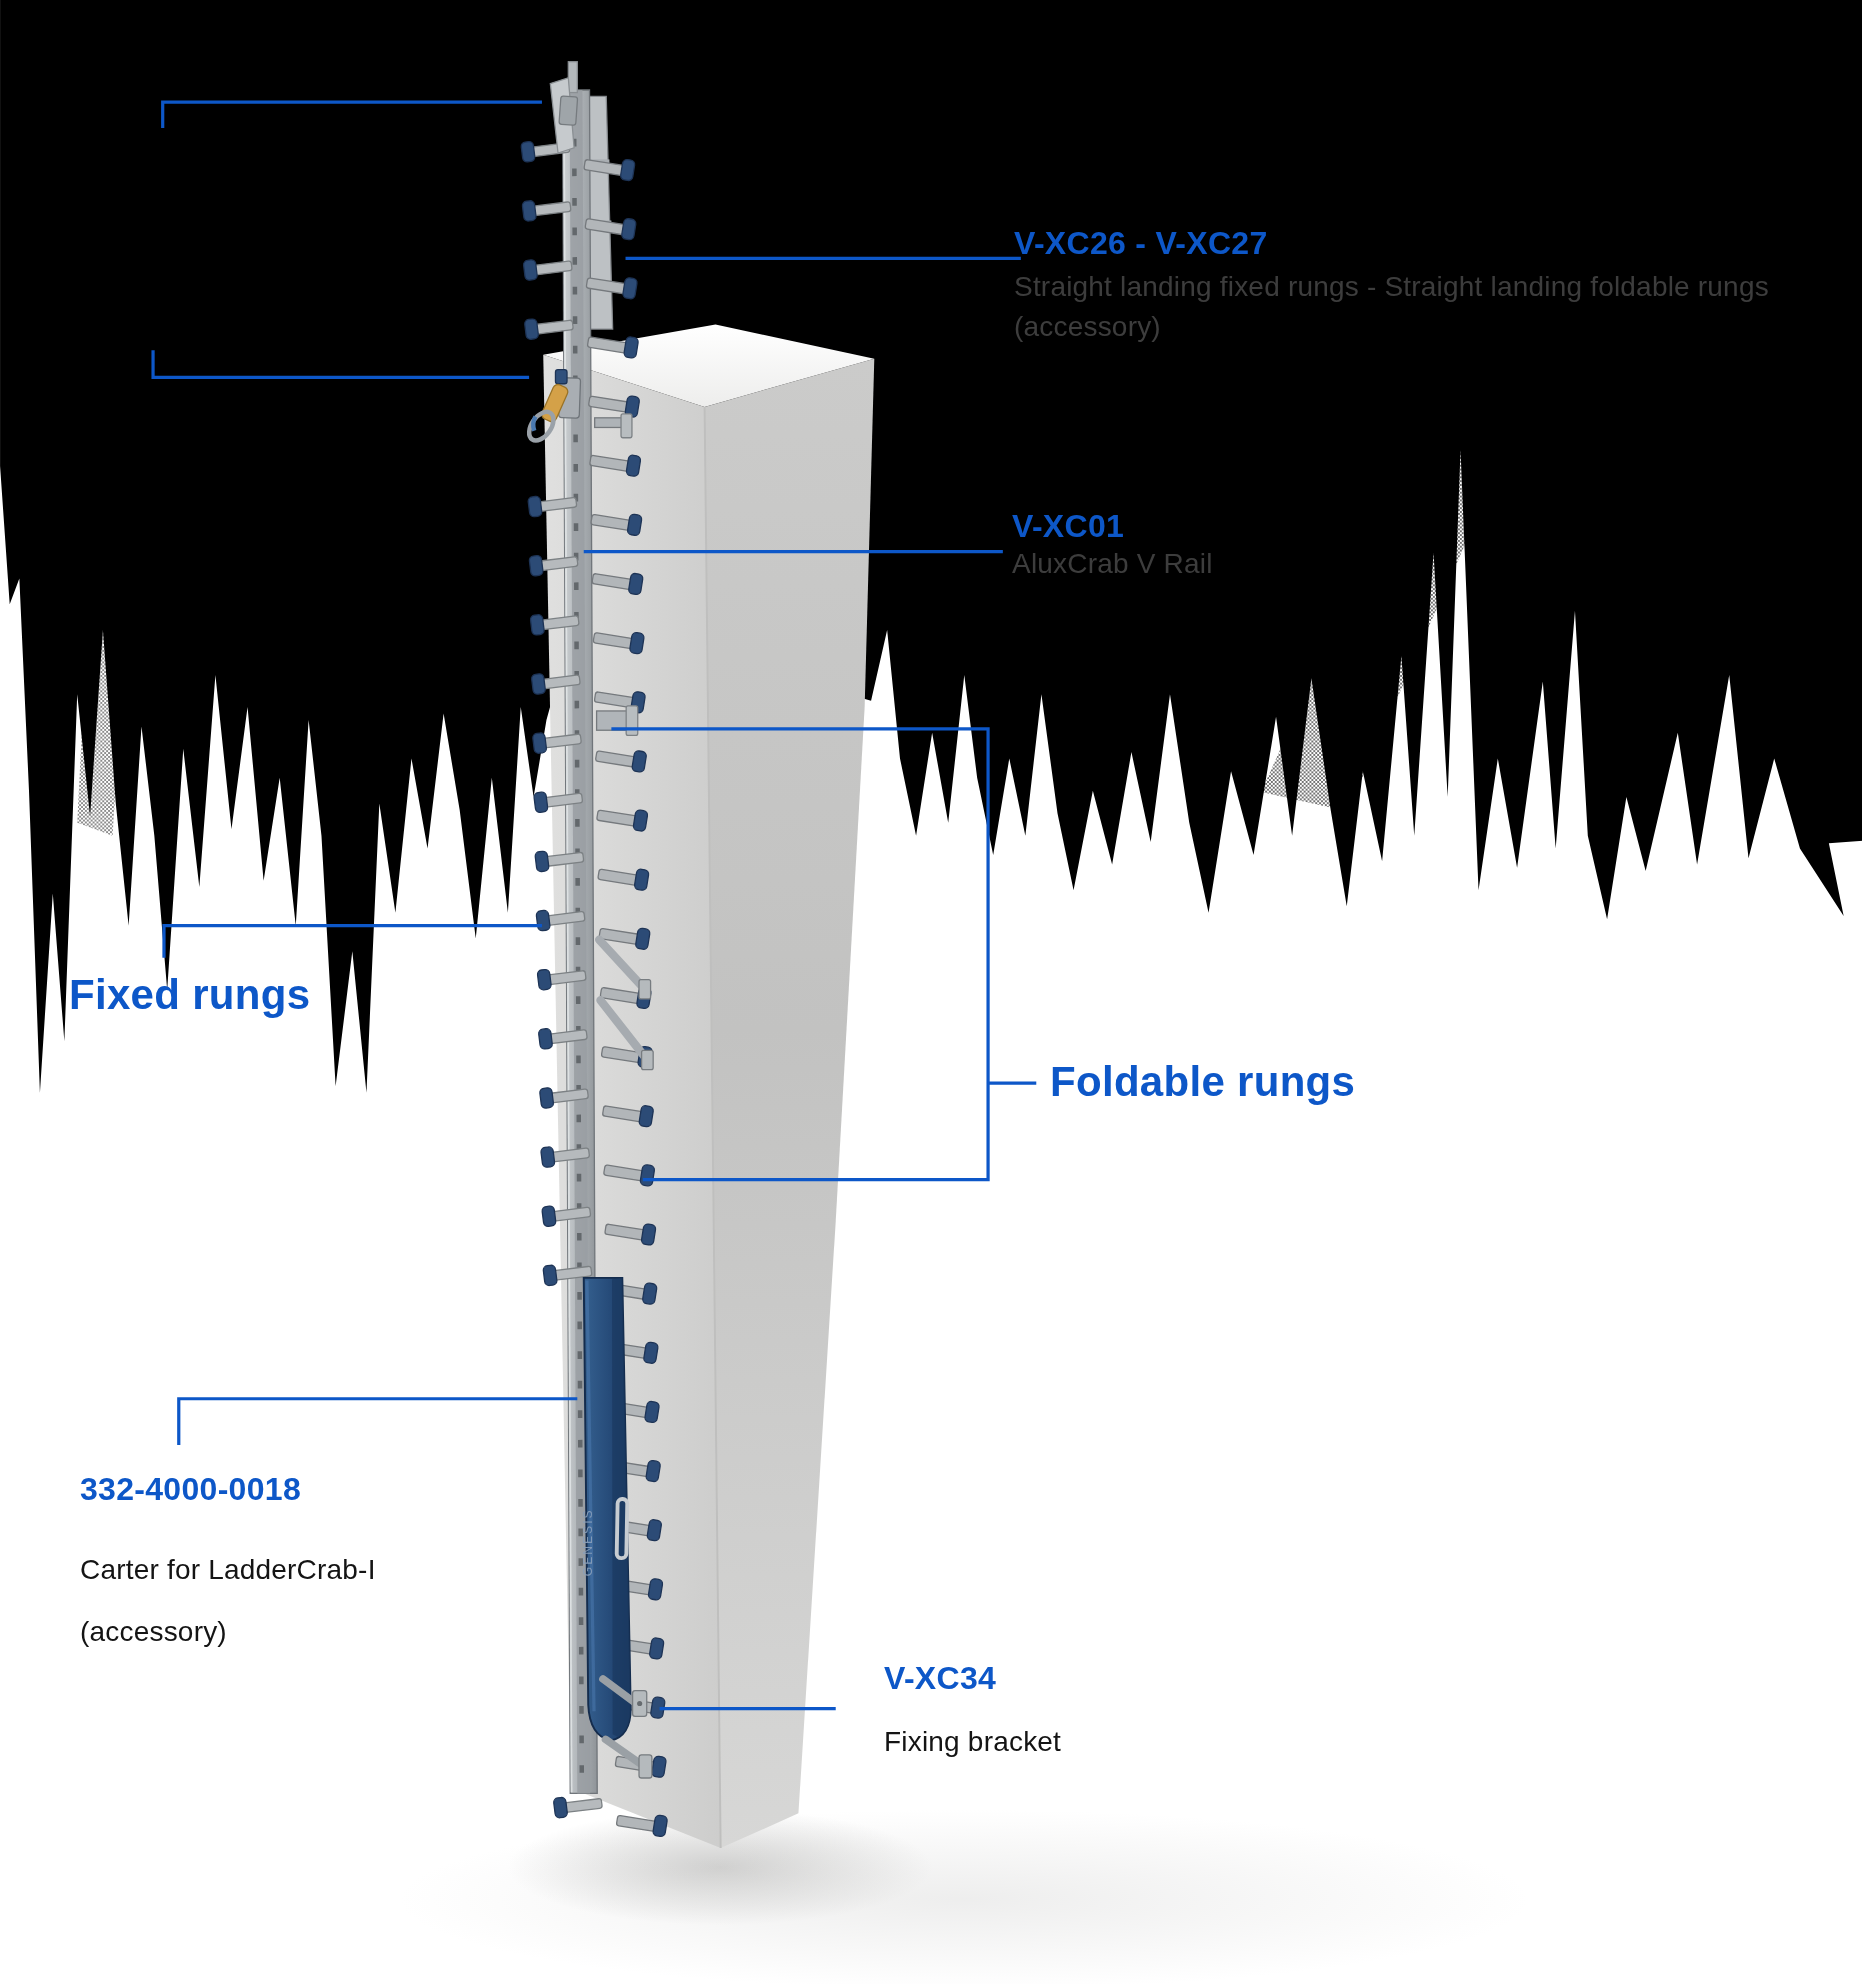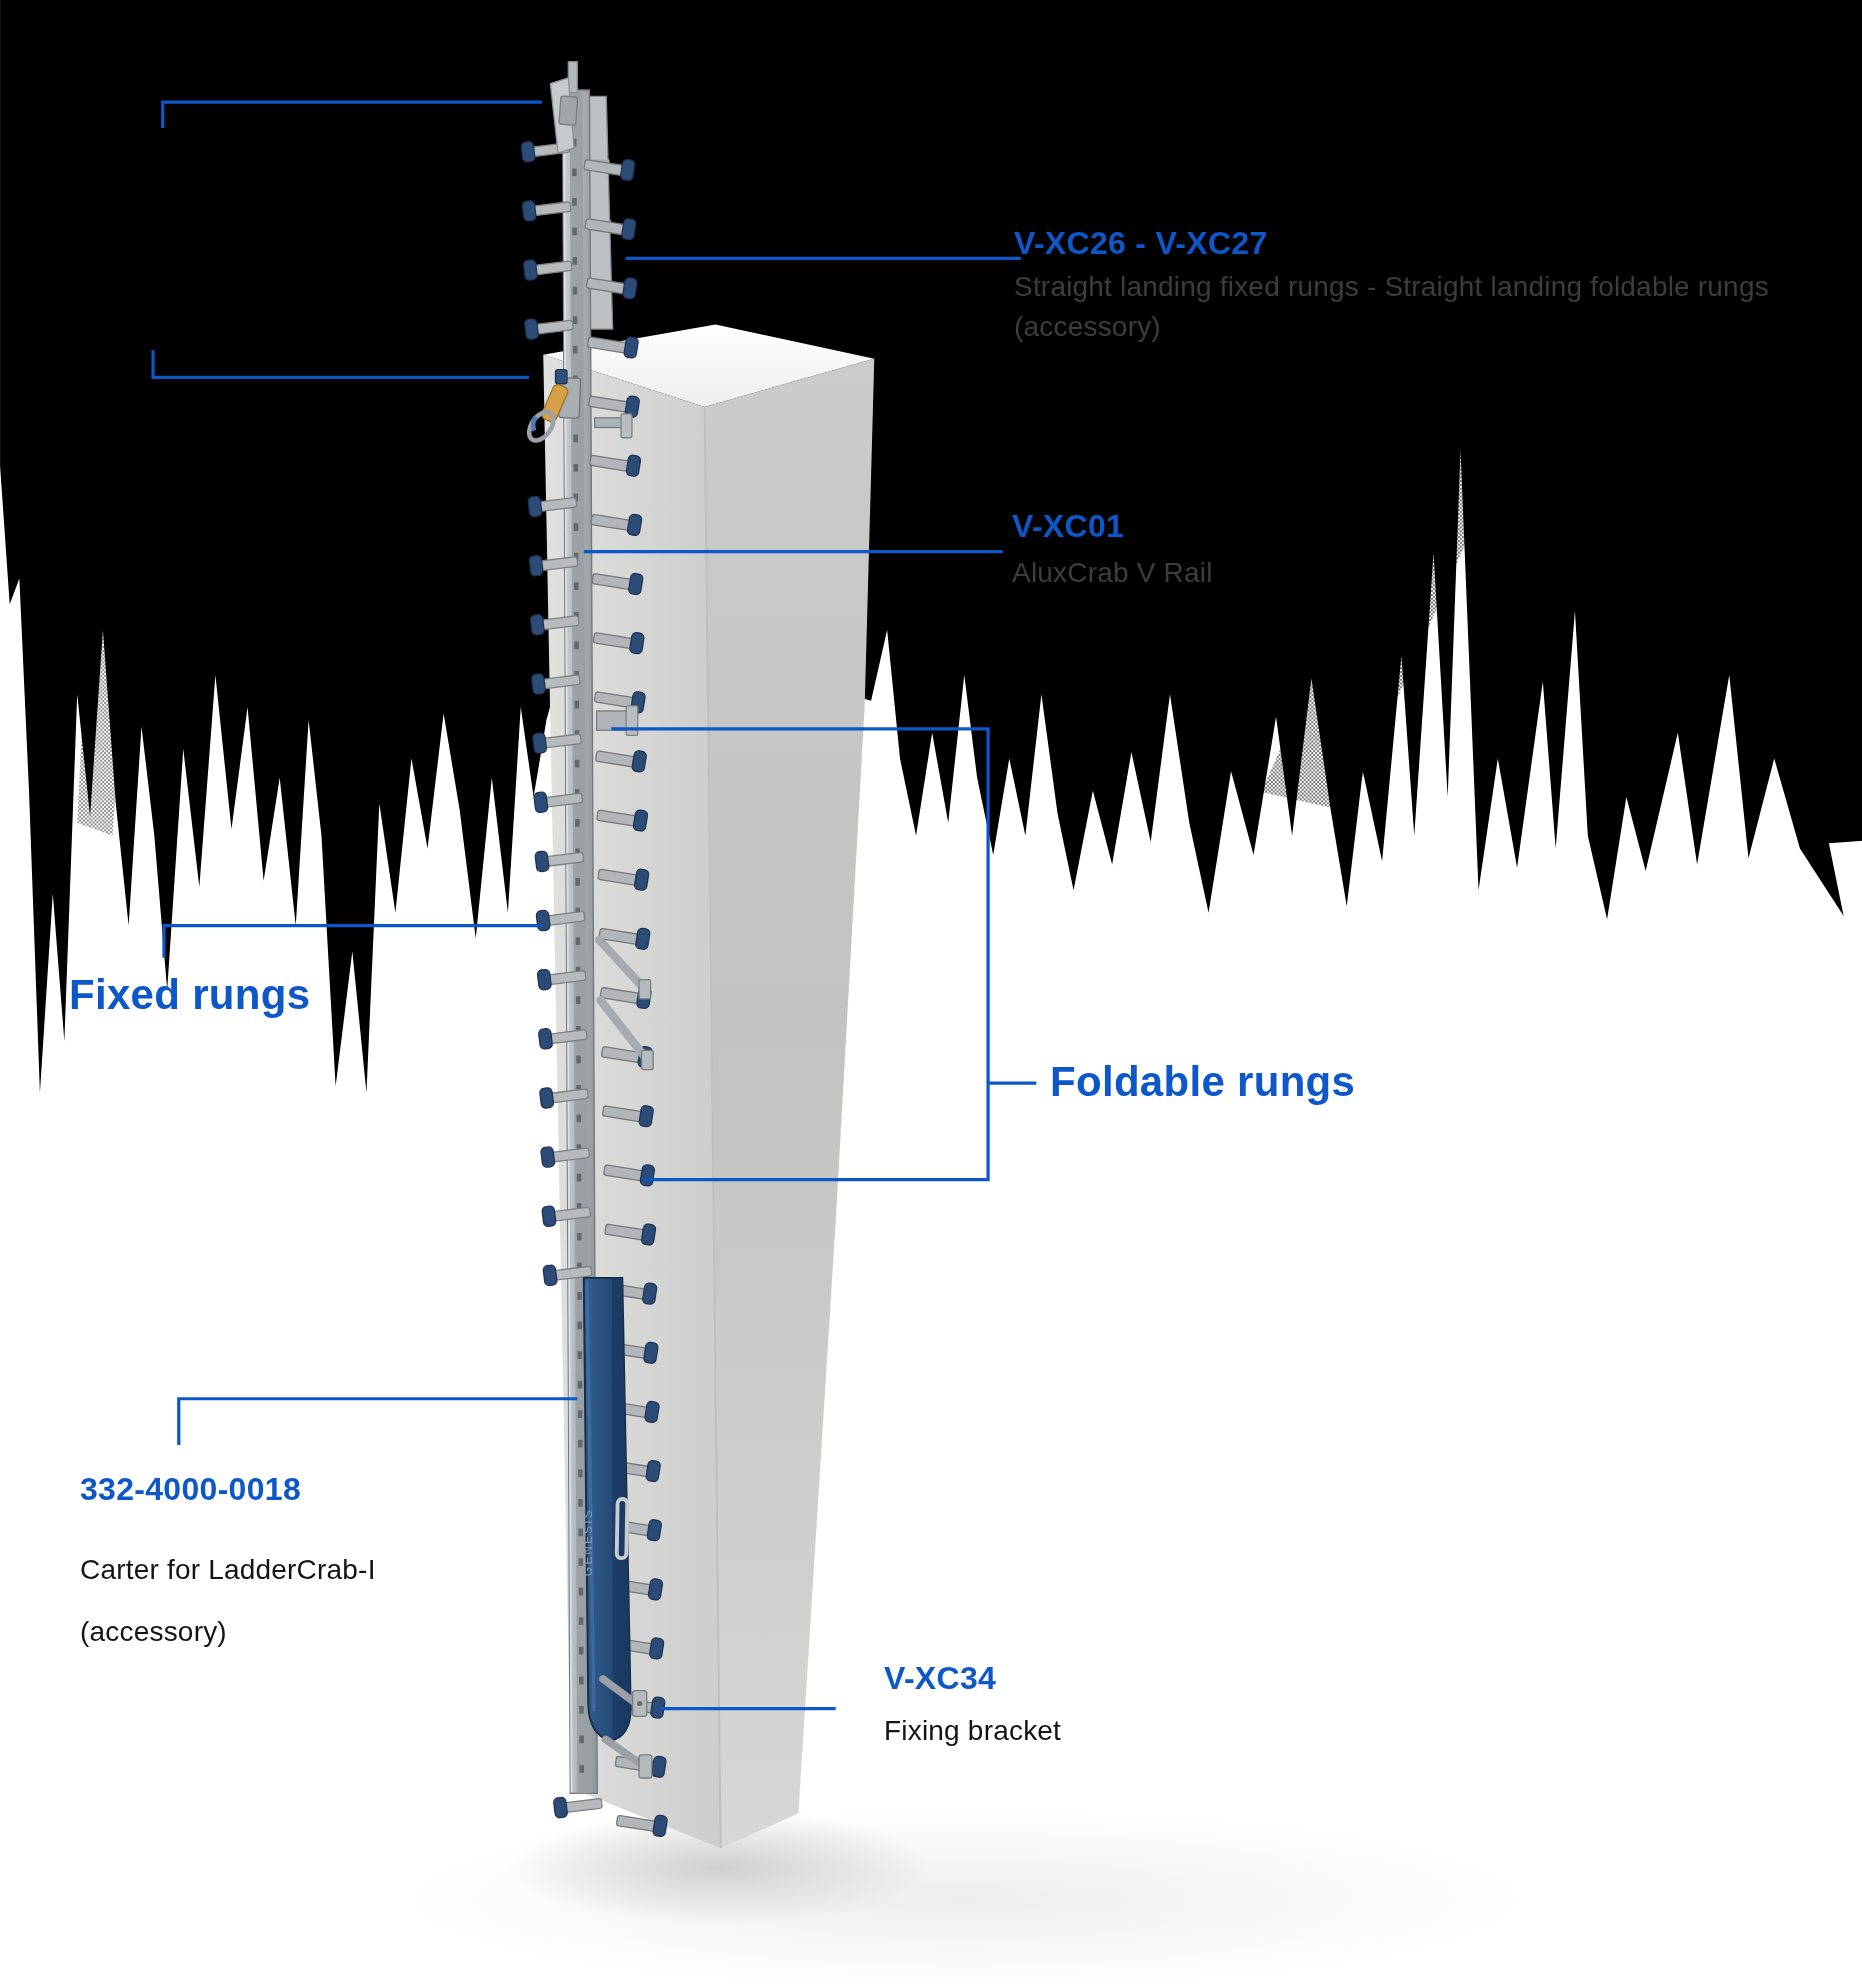--- a/index.html
+++ b/index.html
@@ -6,24 +6,24 @@
   body{width:1863px;height:1985px;position:relative;overflow:hidden;
        font-family:"Liberation Sans",sans-serif;}
   #stage{position:absolute;inset:0;width:1863px;height:1985px;}
   #scene{position:absolute;left:0;top:0;}
   .co{position:absolute;white-space:nowrap;}
   .t{font:700 32px/1.08 "Liberation Sans",sans-serif;color:var(--accent,#0d57c8);letter-spacing:0.3px;}
   .big{font-size:42px;}
   .d{font:400 28px/1.42 "Liberation Sans",sans-serif;color:#3d3d3d;letter-spacing:0.2px;margin-top:6.4px;}
   .d2{margin-top:0;}
   .light{color:#141414;}
-  #co-vxc01 .d{margin-top:9px;}
+  #co-vxc01 .d{margin-top:0;}
   #co-carter .d{margin-top:43px;}
   #co-carter .d2{margin-top:23px;}
-  #co-vxc34 .d{margin-top:15px;}
+  #co-vxc34 .d{margin-top:26px;}
 </style>
 </head>
 <body>
 
 <div id="stage">
 
 <svg id="scene" width="1863" height="1985" viewBox="0 0 2898 3088">
   <defs>
     <pattern id="dth" width="6" height="6" patternUnits="userSpaceOnUse">
       <rect width="3" height="3" fill="#000"></rect>

